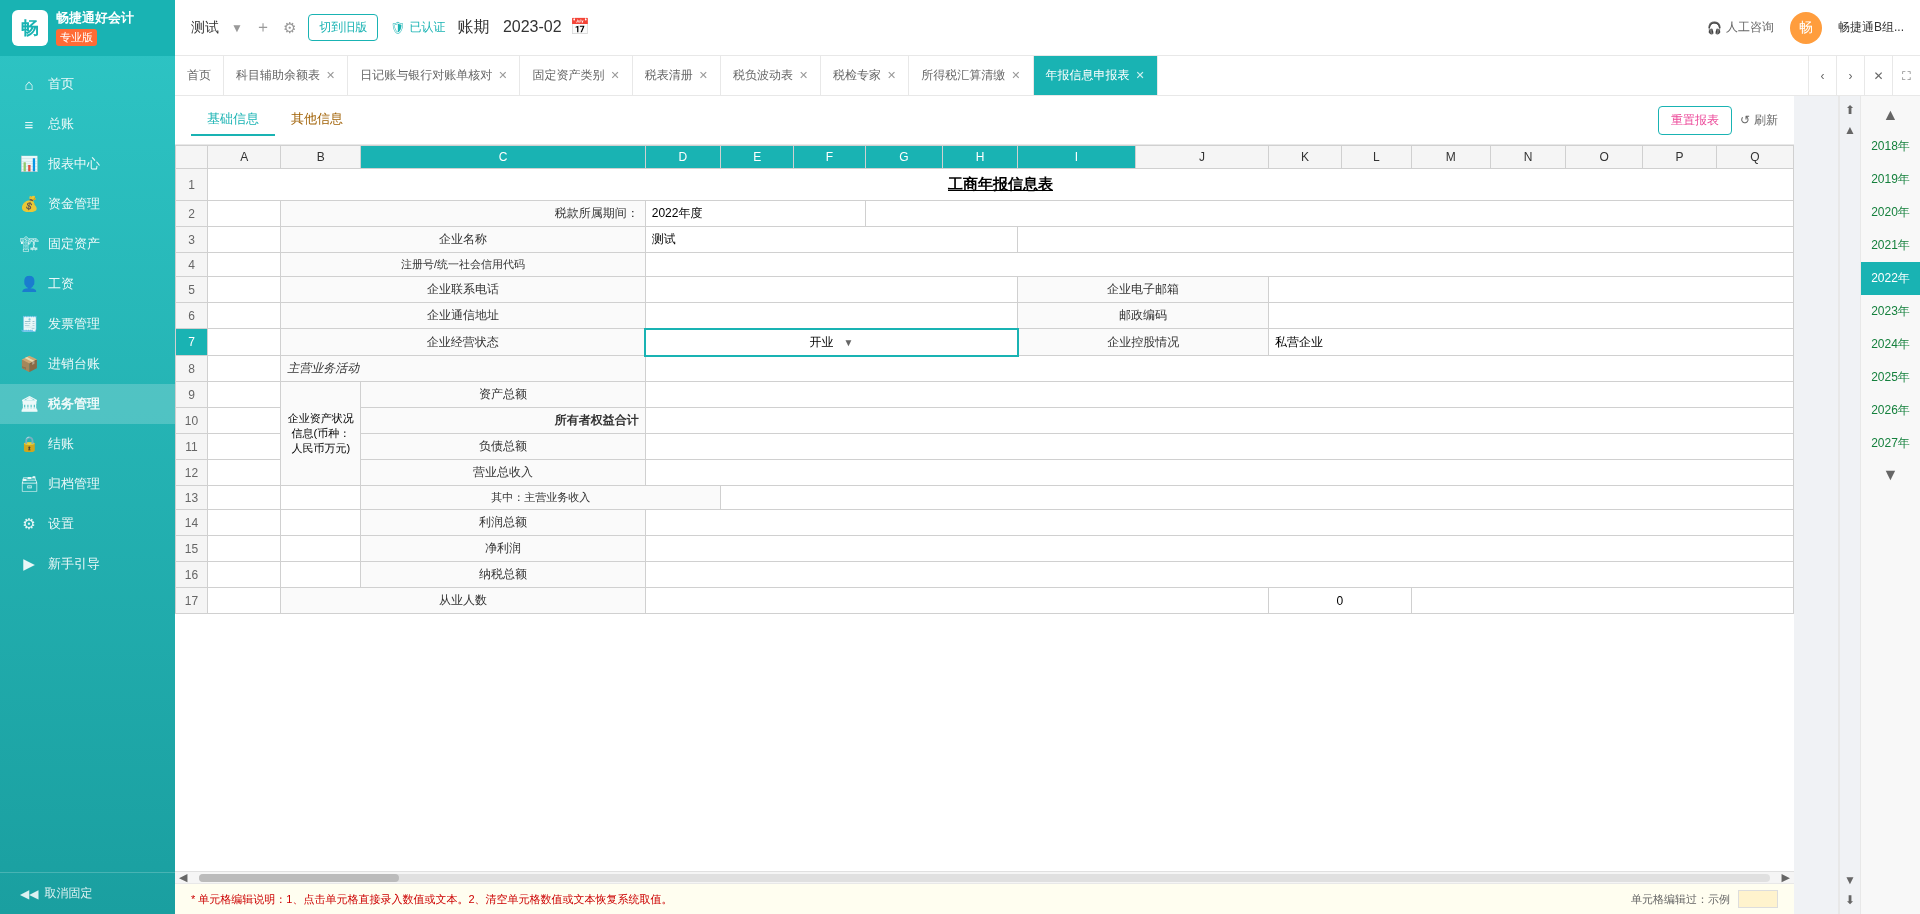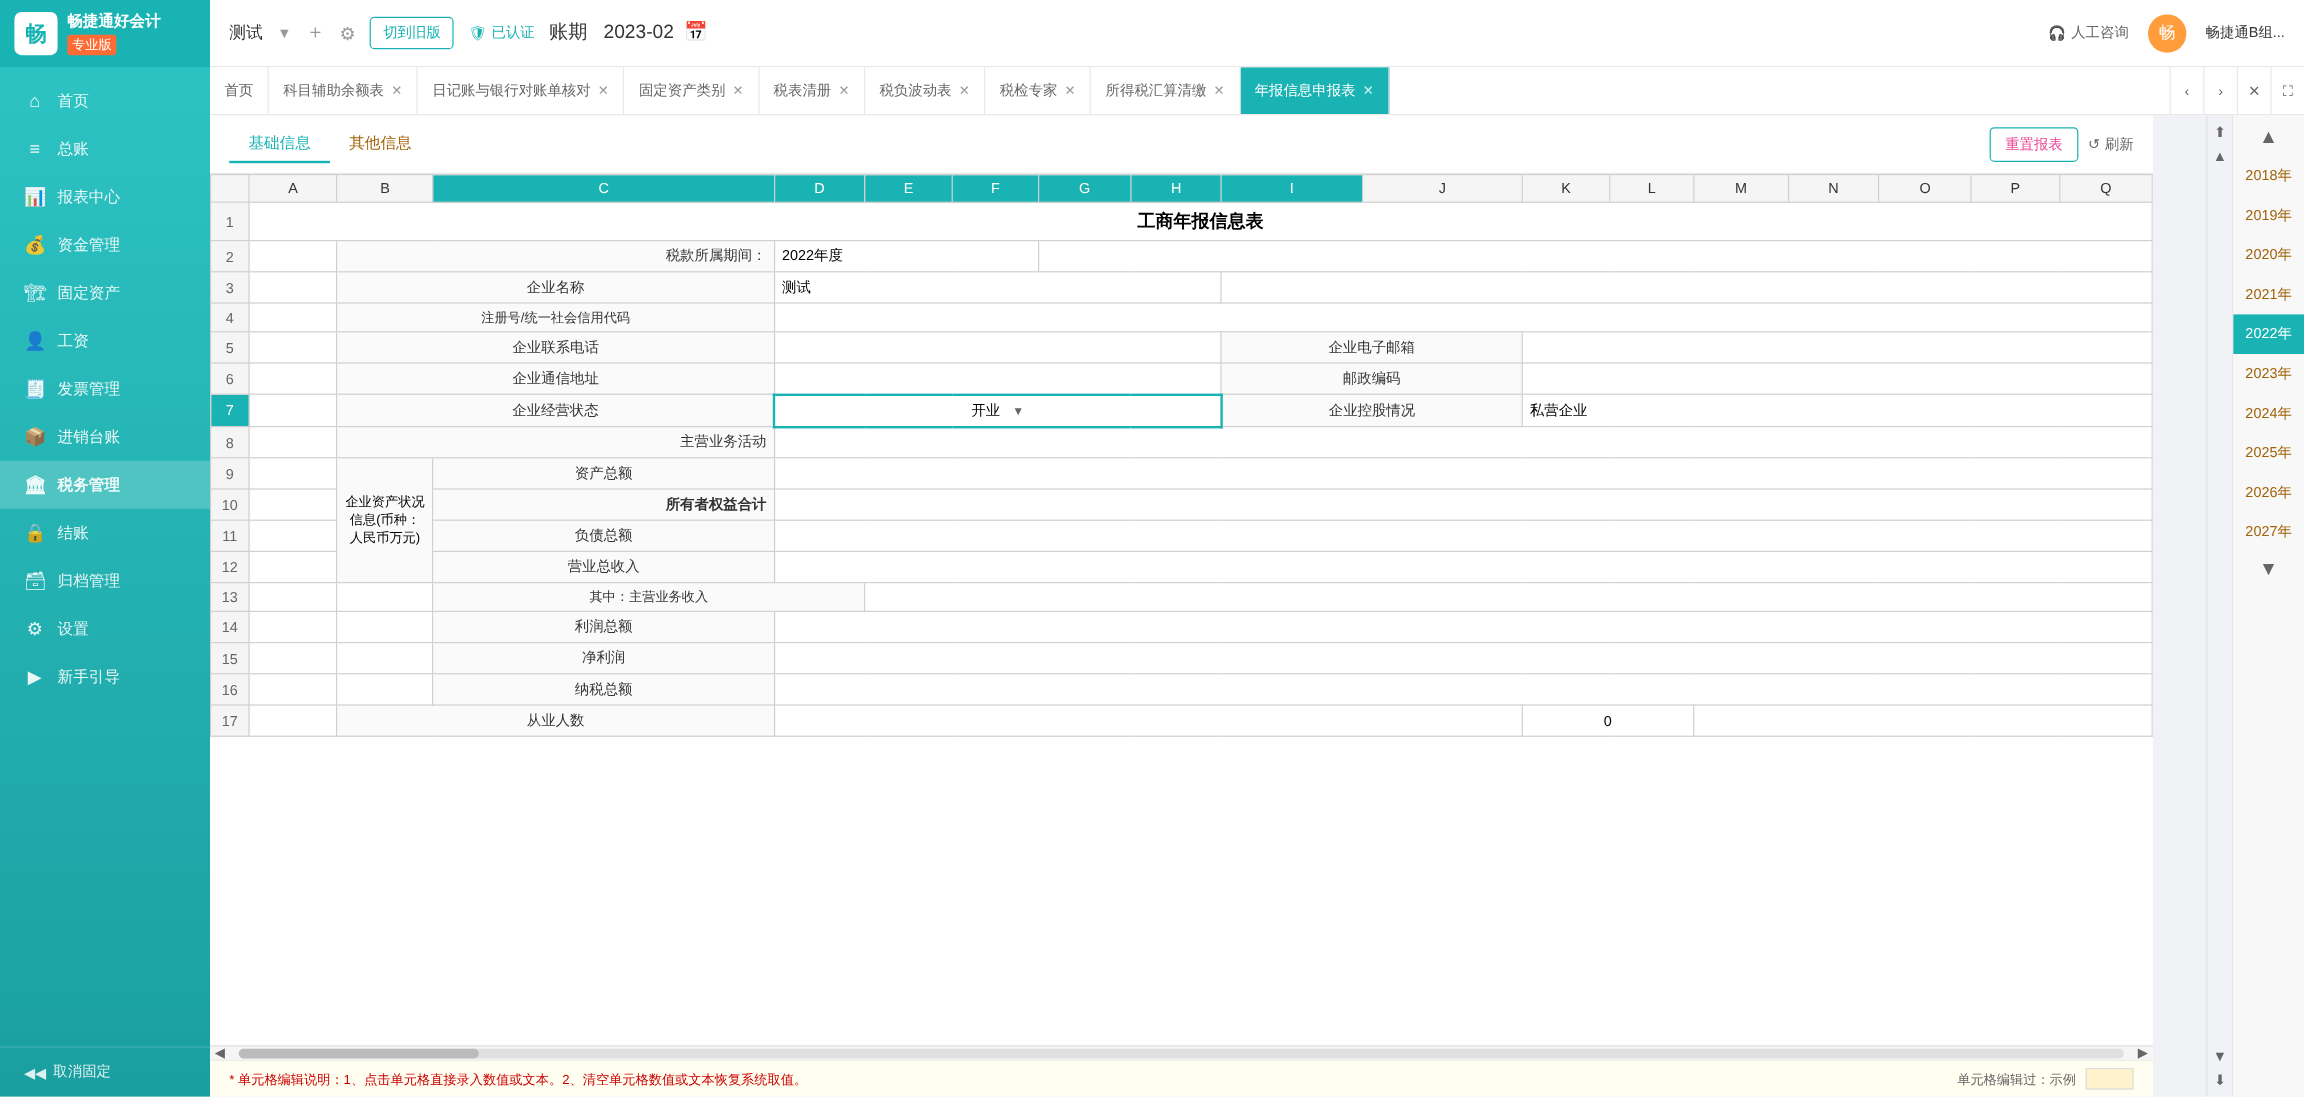--- a/index.html
+++ b/index.html
@@ -137,36 +137,37 @@
     }
     .sheet-table .col-header {
       background: #f5f5f5; text-align: center; color: #333; font-weight: normal;
       padding: 4px 8px;
     }
     .sheet-table .col-header.active { background: #19b3b3; color: white; }
     .corner-header { background: #f5f5f5; width: 32px; }
     .cell-main-title {
       text-align: center; font-size: 15px; font-weight: bold;
       background: white;
+      text-decoration: underline;
     }
     .cell-label { text-align: right; color: #333; background: #fafafa; }
     .cell-value { background: white; }
     .cell-active-border { border: 2px solid #19b3b3 !important; }
     .dropdown-arrow { font-size: 10px; color: #666; }
 
     
     .year-panel {
       width: 60px; background: #f8f8f8; border-left: 1px solid #e8e8e8;
       display: flex; flex-direction: column; align-items: center;
       padding: 4px 0; overflow-y: auto; flex-shrink: 0;
     }
     .year-nav-btn { width: 100%; text-align: center; padding: 6px 0; cursor: pointer; color: #666; font-size: 16px; }
     .year-item {
       width: 100%; text-align: center; padding: 8px 0;
-      cursor: pointer; font-size: 12px; color: #a16207;
+      cursor: pointer; font-size: 12px; color: #15803d;
     }
     .year-item.active { background: #19b3b3; color: white; border-radius: 0; }
 
     
     .sheet-hscroll { height: 12px; background: #f5f5f5; border-top: 1px solid #e0e0e0; display: flex; align-items: center; flex-shrink: 0; }
     .sheet-hscroll-track { flex: 1; height: 8px; background: #e0e0e0; border-radius: 4px; margin: 0 8px; position: relative; }
     .sheet-hscroll-thumb { width: 200px; height: 100%; background: #bbb; border-radius: 4px; position: absolute; }
 
     
     .sheet-footer {
@@ -433,21 +434,21 @@
                 &nbsp;
                 <span class="dropdown-arrow">▼</span>
               </td>
               <td colspan="2" class="cell-label" style="text-align:center;">企业控股情况</td>
               <td colspan="7" class="cell-value">私营企业</td>
             </tr>
 
             <tr>
               <td class="row-header">8</td>
               <td class="cell-value"></td>
-              <td colspan="2" class="cell-label" style="text-align:right;">主营业务活动</td>
+              <td colspan="2" class="cell-label" style="text-align:left;font-style:italic;">主营业务活动</td>
               <td colspan="14" class="cell-value"></td>
             </tr>
 
             <tr>
               <td class="row-header">9</td>
               <td class="cell-value"></td>
               <td class="cell-value" rowspan="4" style="text-align:center; vertical-align:middle; font-size:11px; background:#fafafa; white-space:normal; width:80px;">企业资产状况信息(币种：人民币万元)</td>
               <td class="cell-label" style="text-align:center;">资产总额</td>
               <td colspan="14" class="cell-value"></td>
             </tr>

